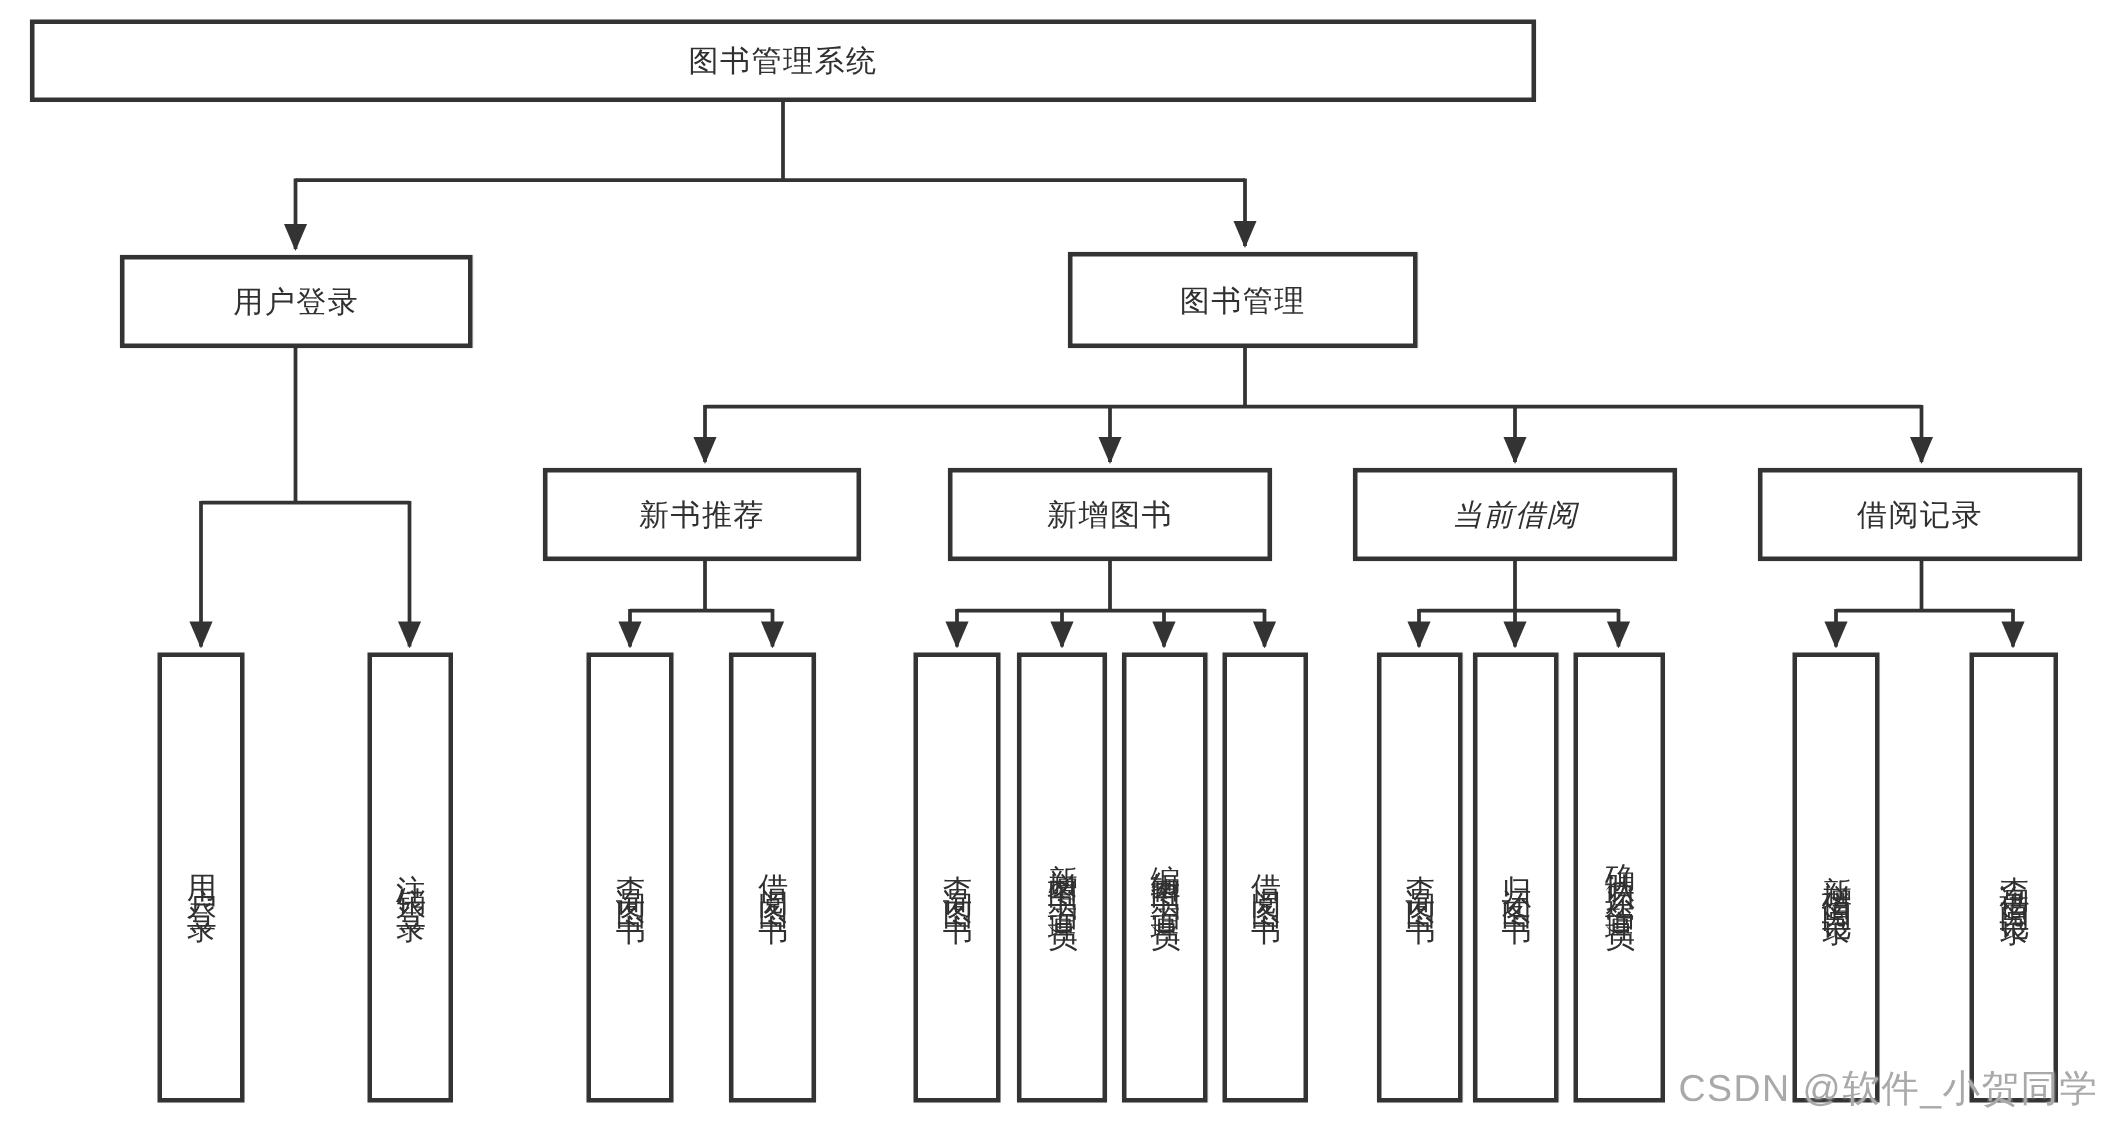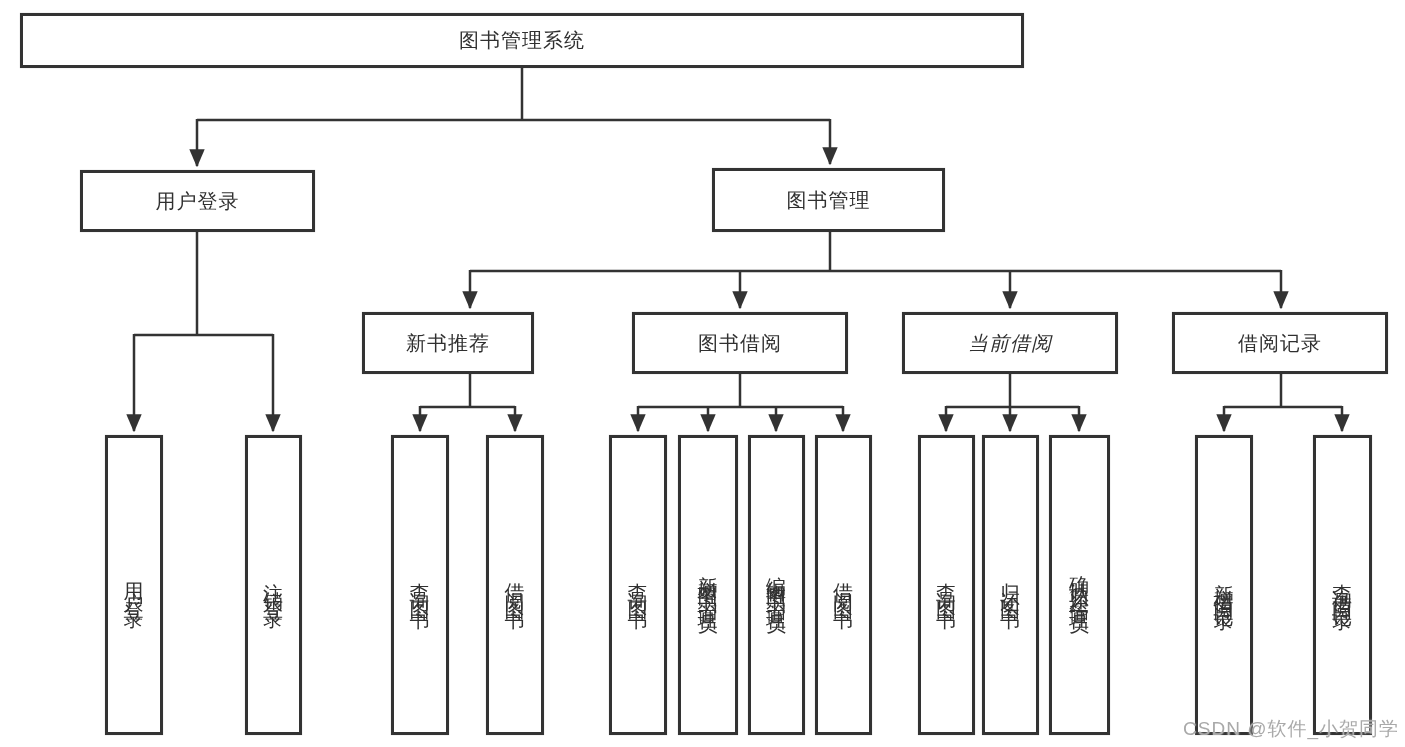--- a/index.html
+++ b/index.html
@@ -28,21 +28,21 @@
     writing-mode:vertical-rl;
     text-orientation:mixed;
     font-size:20px;
     letter-spacing:0.45em;
     line-height:1;
   }
   .vbox.long{letter-spacing:0.28em;}
   .watermark{
     position:absolute;
     right:6px;bottom:5px;
-    font-size:19px;
+    font-size:25px;
     color:#a9a9a9;
     letter-spacing:1px;
     text-shadow:0 0 2px rgba(255,255,255,0.9);
     z-index:5;
     white-space:nowrap;
   }
 </style>
 </head>
 <body>
 
@@ -102,25 +102,25 @@
     <span>图书管理系统</span>
   </div>
 
   <div class="node hbox" style="left:80px;top:170px;width:235px;height:62px;">
     <span>用户登录</span>
   </div>
   <div class="node hbox" style="left:712px;top:168px;width:233px;height:64px;align-items:center;">
     <span>图书管理</span>
   </div>
 
-  <div class="node hbox" style="left:362px;top:312px;width:172px;height:62px;">
+  <div class="node hbox" style="left:362px;top:312px;width:212px;height:62px;">
     <span>新书推荐</span>
   </div>
   <div class="node hbox" style="left:632px;top:312px;width:216px;height:62px;">
-    <span>图书借阅</span>
+    <span>新增图书</span>
   </div>
   <div class="node hbox" style="left:902px;top:312px;width:216px;height:62px;font-style:italic;">
     <span>当前借阅</span>
   </div>
   <div class="node hbox" style="left:1172px;top:312px;width:216px;height:62px;align-items:center;">
     <span>借阅记录</span>
   </div>
 
   <div class="node vbox" style="left:105px;top:435px;width:58px;height:300px;">
     <span>用户登录</span>

